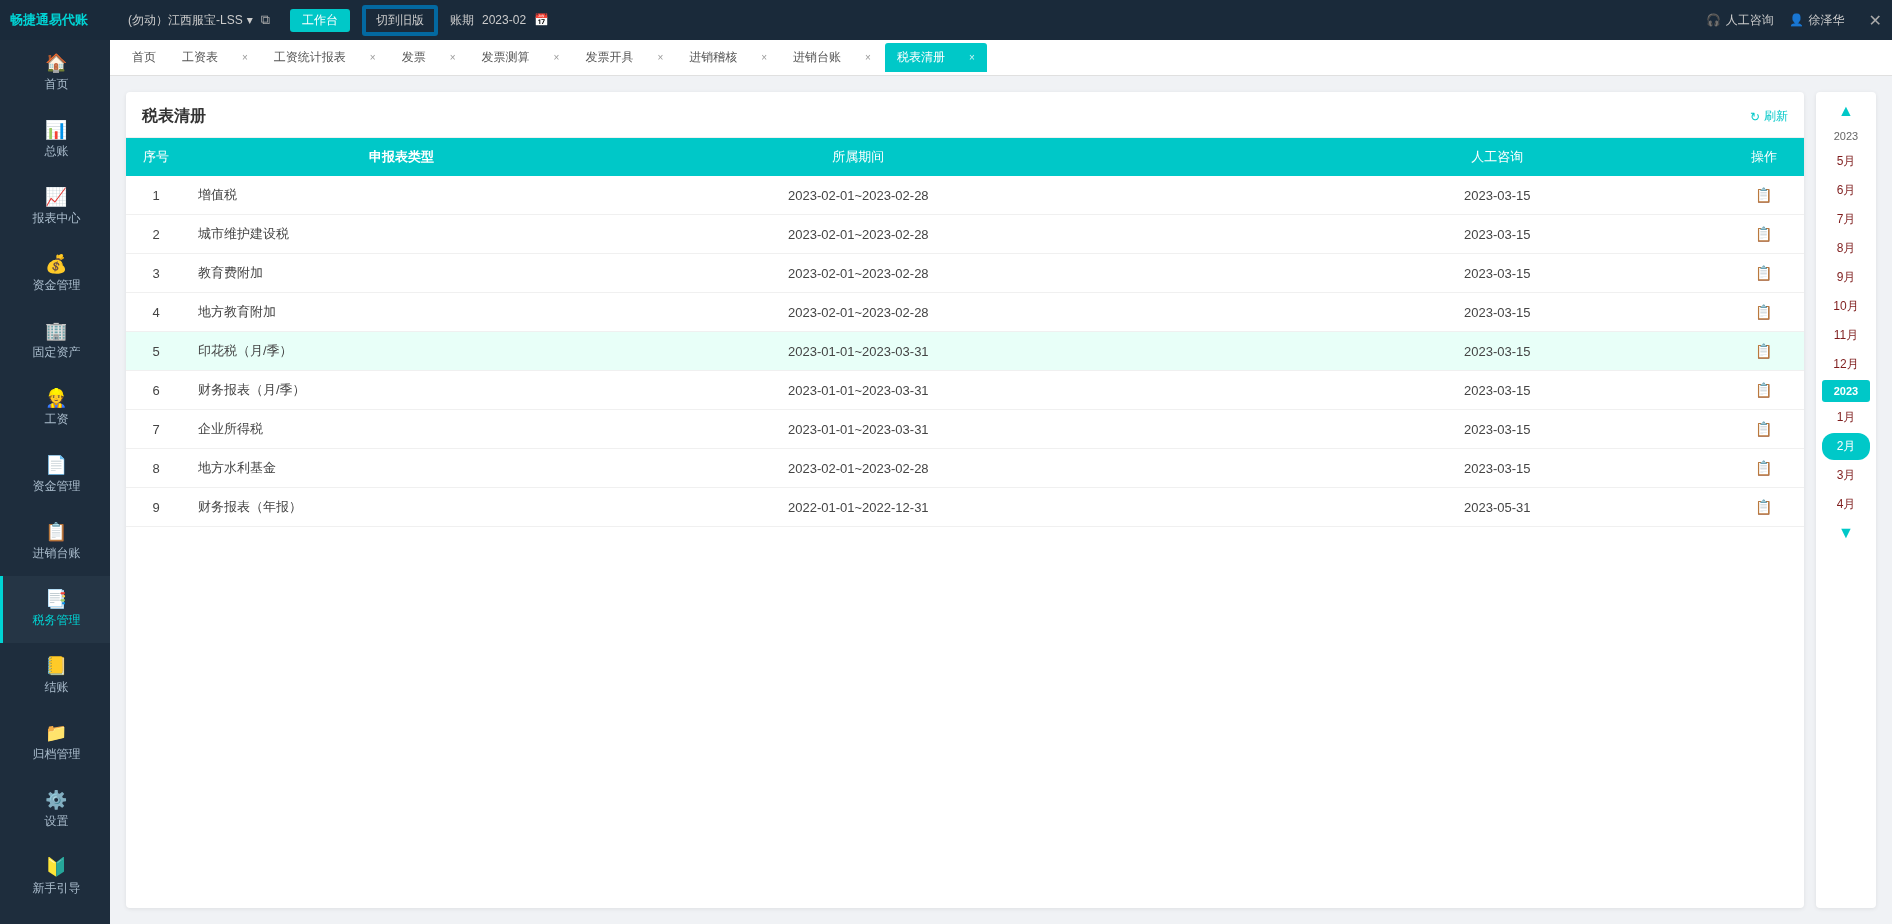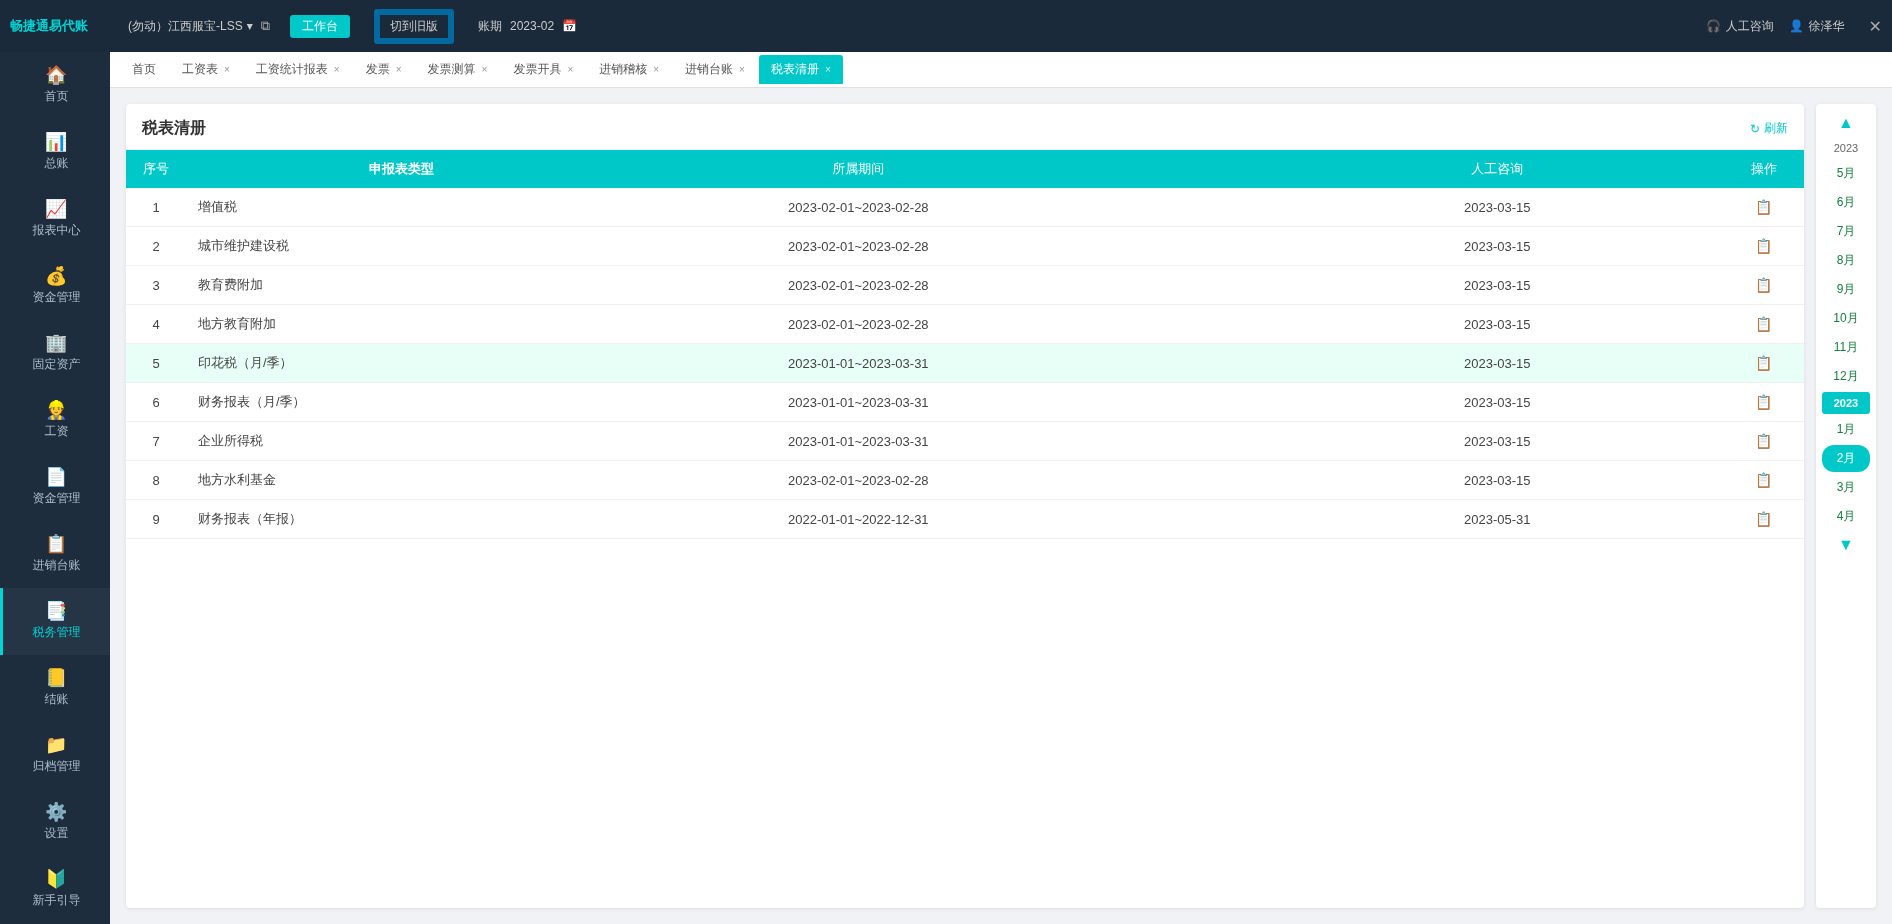--- a/index.html
+++ b/index.html
@@ -1,20 +1,20 @@
 <!DOCTYPE html>
 <html><head>
   <meta charset="utf-8">
   <style>
     * { box-sizing: border-box; margin: 0; padding: 0; font-family: 'Microsoft YaHei', Arial, sans-serif; }
     body { background: #f0f2f5; display: flex; flex-direction: column; height: 924px; overflow: hidden; font-size: 13px; }
 
     
     .topbar {
-      height: 52px;
+      height: 40px;
       background: #1a2a3a;
       display: flex;
       align-items: center;
       padding: 0 10px;
       color: #fff;
       flex-shrink: 0;
       position: relative;
     }
     .topbar-logo {
       color: #00d4d4;
@@ -26,36 +26,36 @@
       display: flex;
       align-items: center;
       color: #ccc;
       font-size: 12px;
       gap: 4px;
       margin-left: 20px;
     }
     .topbar-center {
       display: flex;
       align-items: center;
-      gap: 24px;
+      gap: 12px;
       margin-left: 20px;
     }
     .topbar-btn {
       background: #00c8c8;
       color: #fff;
       border: none;
       border-radius: 3px;
       padding: 3px 12px;
       font-size: 12px;
       cursor: pointer;
     }
     .topbar-btn-outline {
       background: transparent;
       color: #ccc;
-      border: 6px solid #0369a1;
+      border: 4px solid #0369a1;
       border-radius: 3px;
       padding: 3px 10px;
       font-size: 12px;
       cursor: pointer;
     }
     .topbar-period {
       color: #ccc;
       font-size: 12px;
       display: flex;
       align-items: center;
@@ -137,21 +137,21 @@
     }
     .tab-item {
       display: flex;
       align-items: center;
       padding: 6px 12px;
       font-size: 12px;
       color: #555;
       cursor: pointer;
       border-radius: 3px 3px 0 0;
       white-space: nowrap;
-      gap: 4px;
+      gap: 22px;
     }
     .tab-item.active {
       background: #00c8c8;
       color: #fff;
     }
     .tab-close {
       font-size: 10px;
       color: #999;
       cursor: pointer;
       margin-left: 2px;
@@ -255,21 +255,21 @@
       font-size: 11px;
       color: #666;
       padding: 4px 6px;
       text-align: center;
     }
     .month-item {
       width: 48px;
       text-align: center;
       padding: 5px 4px;
       font-size: 12px;
-      color: #15803d;
+      color: #7f1d1d;
       cursor: pointer;
       border-radius: 3px;
     }
     .month-item.active {
       background: #00c8c8;
       color: #fff;
       border-radius: 12px;
     }
     .month-item.year-marker {
       background: #00c8c8;

